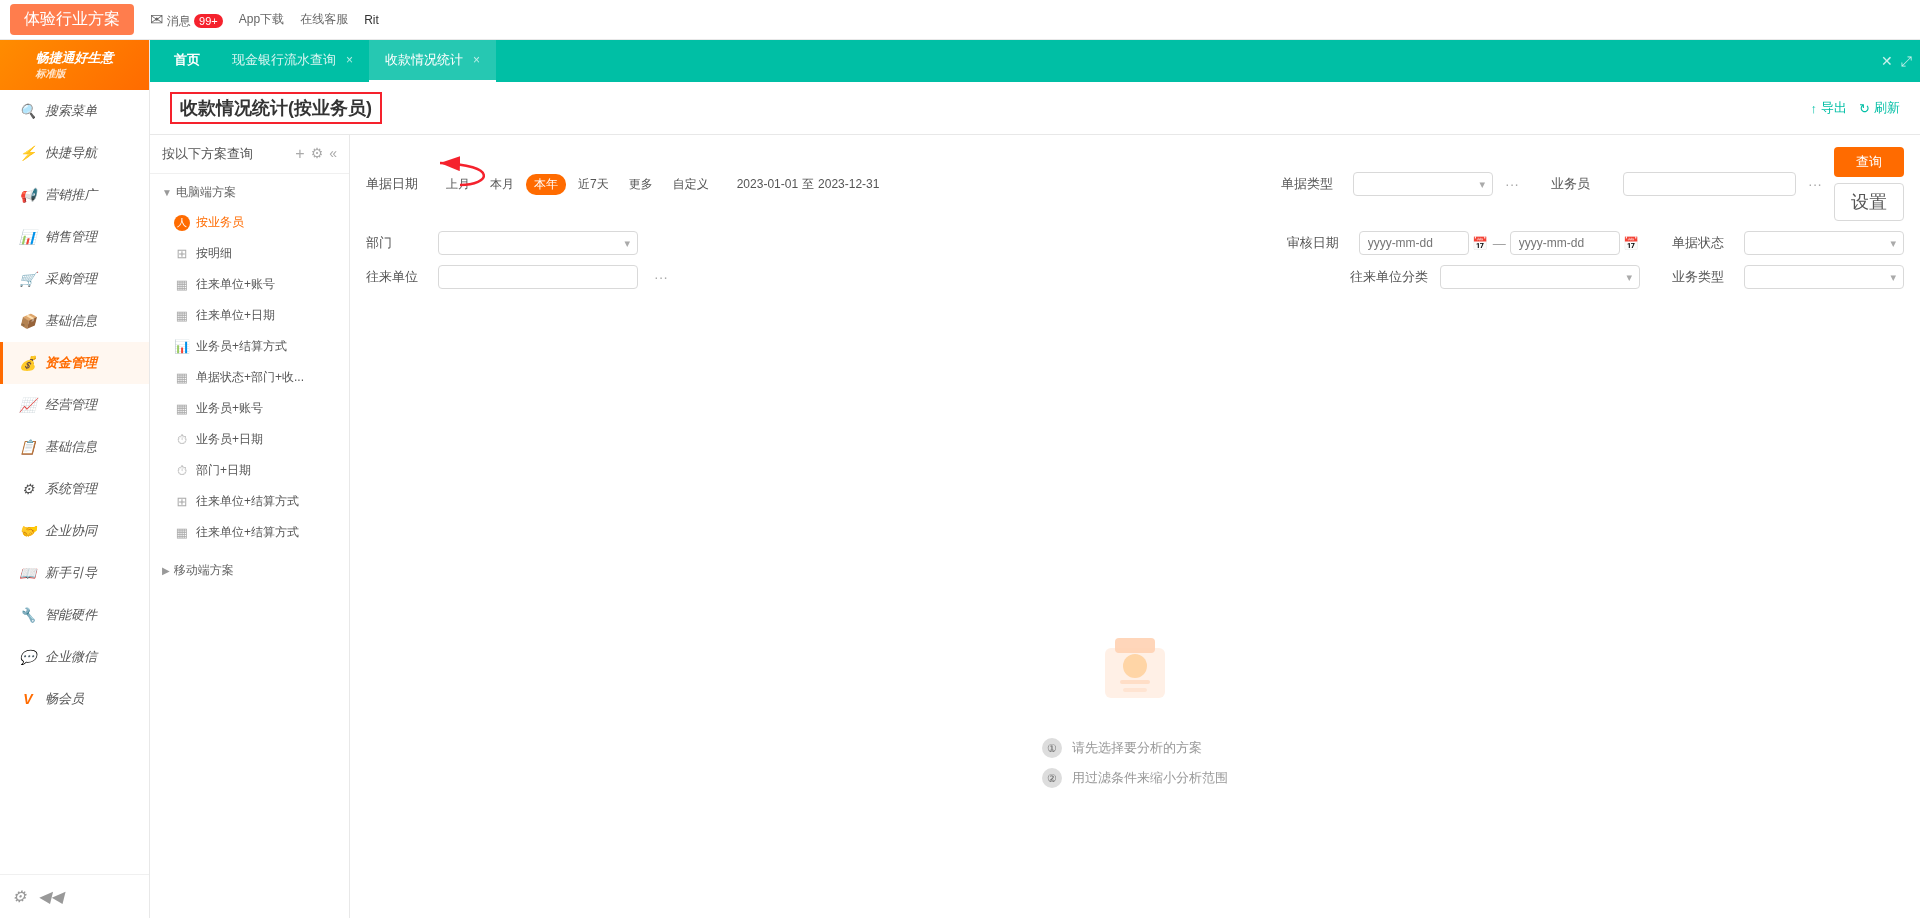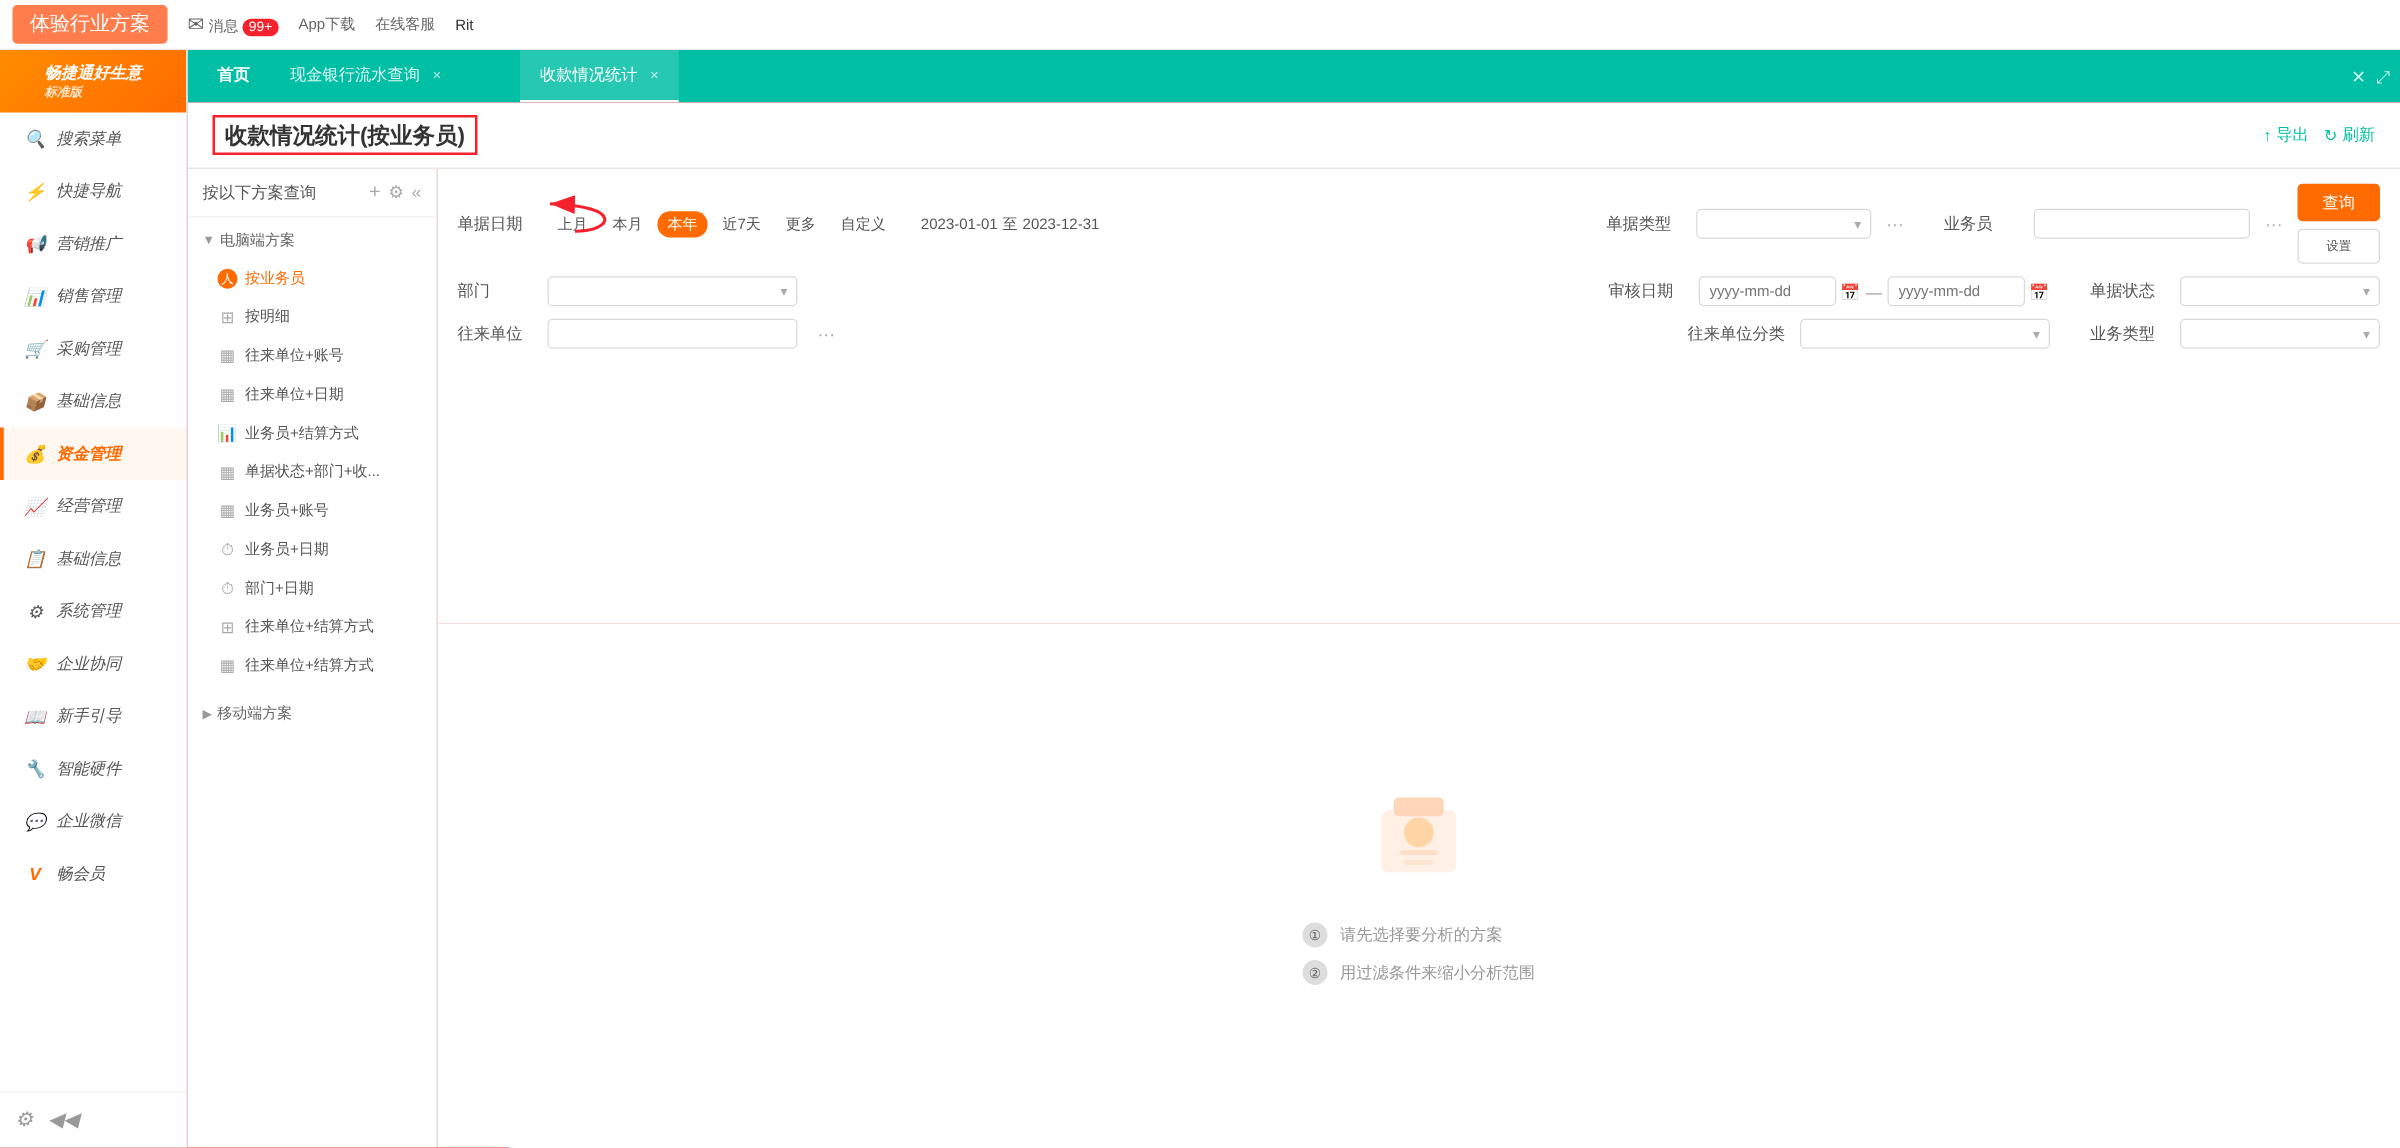--- a/index.html
+++ b/index.html
@@ -88,28 +88,27 @@
       color: rgba(255,255,255,0.85);
       font-size: 13px;
       cursor: pointer;
       border-bottom: 2px solid transparent;
       white-space: nowrap;
     }
     .tab-item.active {
       background: rgba(255,255,255,0.15);
       color: #fff;
       border-bottom-color: #fff;
-      margin-left: 47px;
     }
     .tab-item.home { color: #fff; font-weight: bold; }
     .tab-close { font-size: 12px; color: rgba(255,255,255,0.7); margin-left: 4px; cursor: pointer; }
     .tab-bar-right { margin-left: auto; display: flex; align-items: center; gap: 8px; color: rgba(255,255,255,0.8); font-size: 16px; cursor: pointer; }
 
     
-    .page-content { flex: 1; display: flex; flex-direction: column; overflow: hidden; background: #ef4444; }
+    .page-content { flex: 1; display: flex; flex-direction: column; overflow: hidden; background: #fca5a5; }
 
     
     .page-title-bar {
       background: #fff;
       padding: 10px 20px;
       display: flex;
       align-items: center;
       justify-content: space-between;
       border-bottom: 1px solid #e8e8e8;
       flex-shrink: 0;
@@ -264,21 +263,21 @@
       padding: 6px 20px;
       font-size: 13px;
       cursor: pointer;
     }
     .set-btn {
       background: #fff;
       color: #555;
       border: 1px solid #d9d9d9;
       border-radius: 4px;
       padding: 6px 16px;
-      font-size: 10px;
+      font-size: 18px;
       cursor: pointer;
     }
     .filter-btn-group { display: flex; flex-direction: column; gap: 6px; margin-left: auto; }
 
     .collapse-bar {
       text-align: center;
       padding: 8px;
       color: #ff6b00;
       font-size: 12px;
       cursor: pointer;

